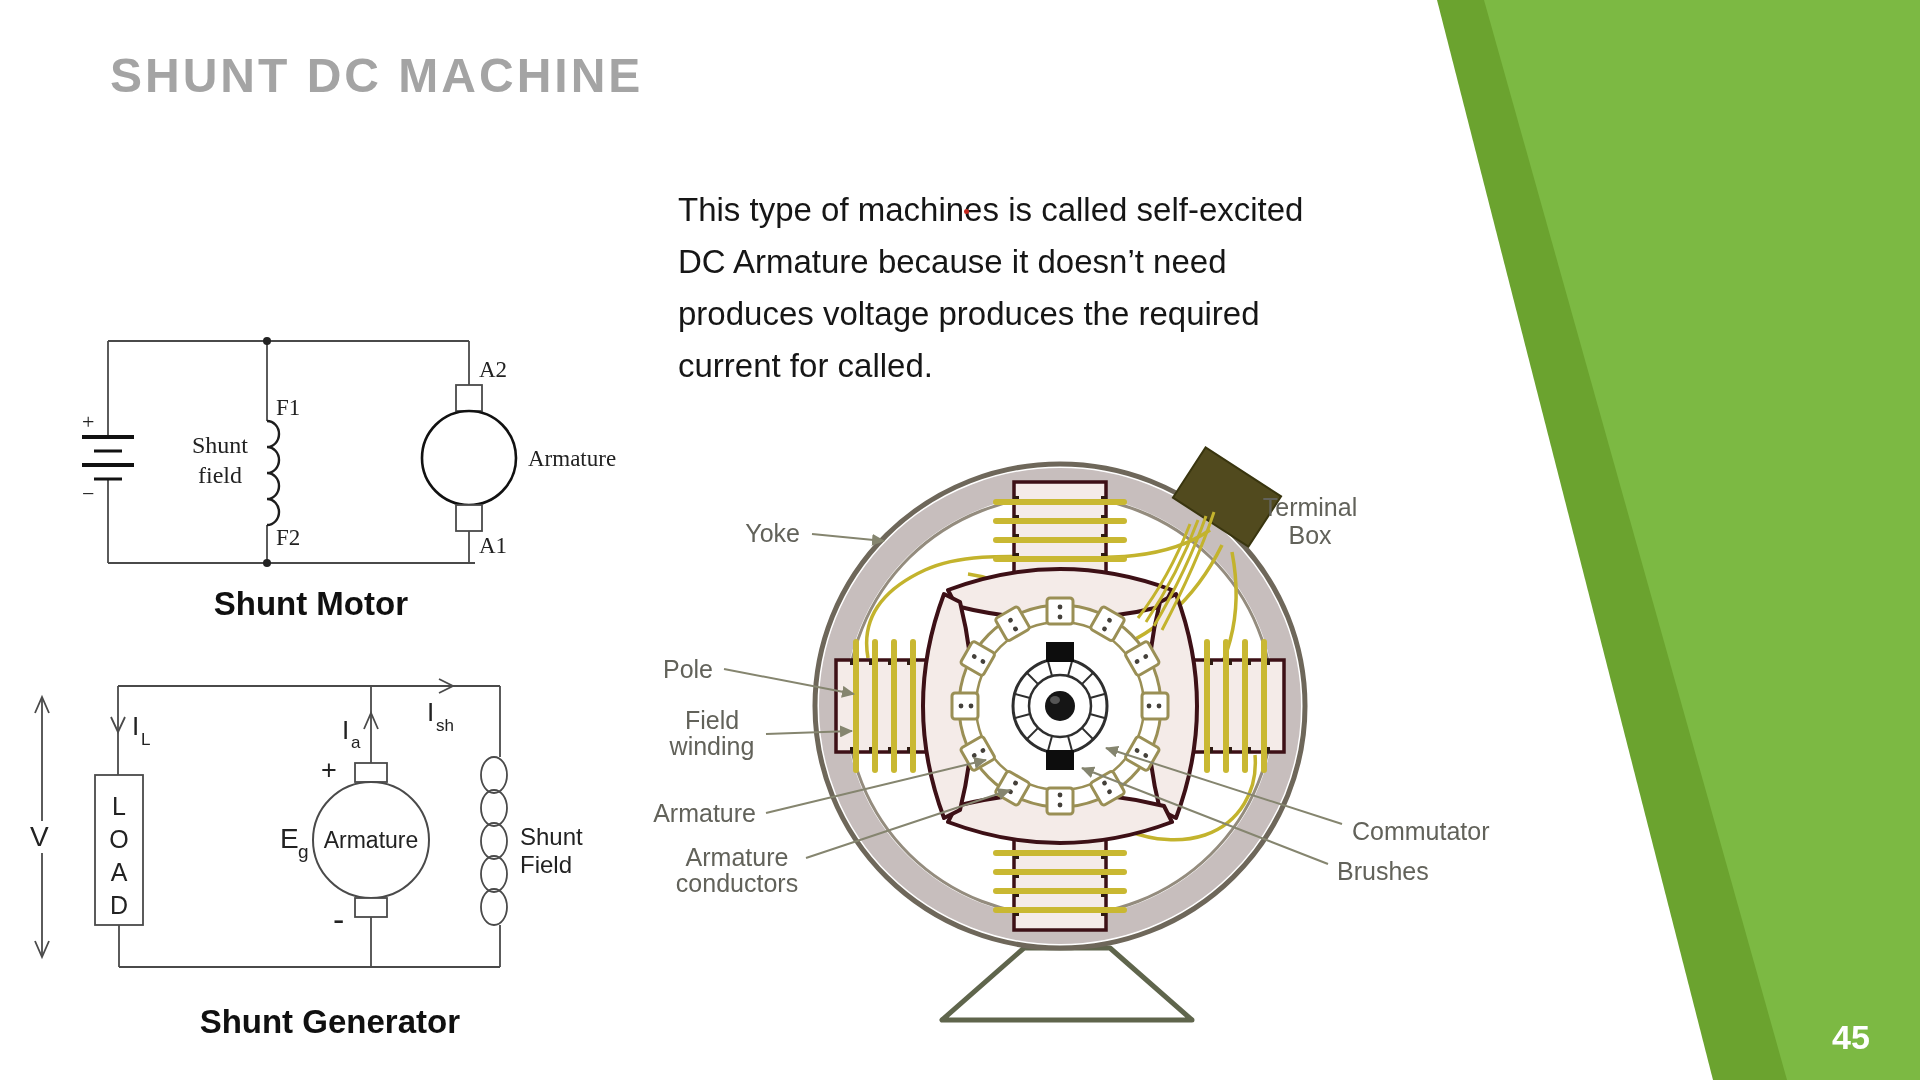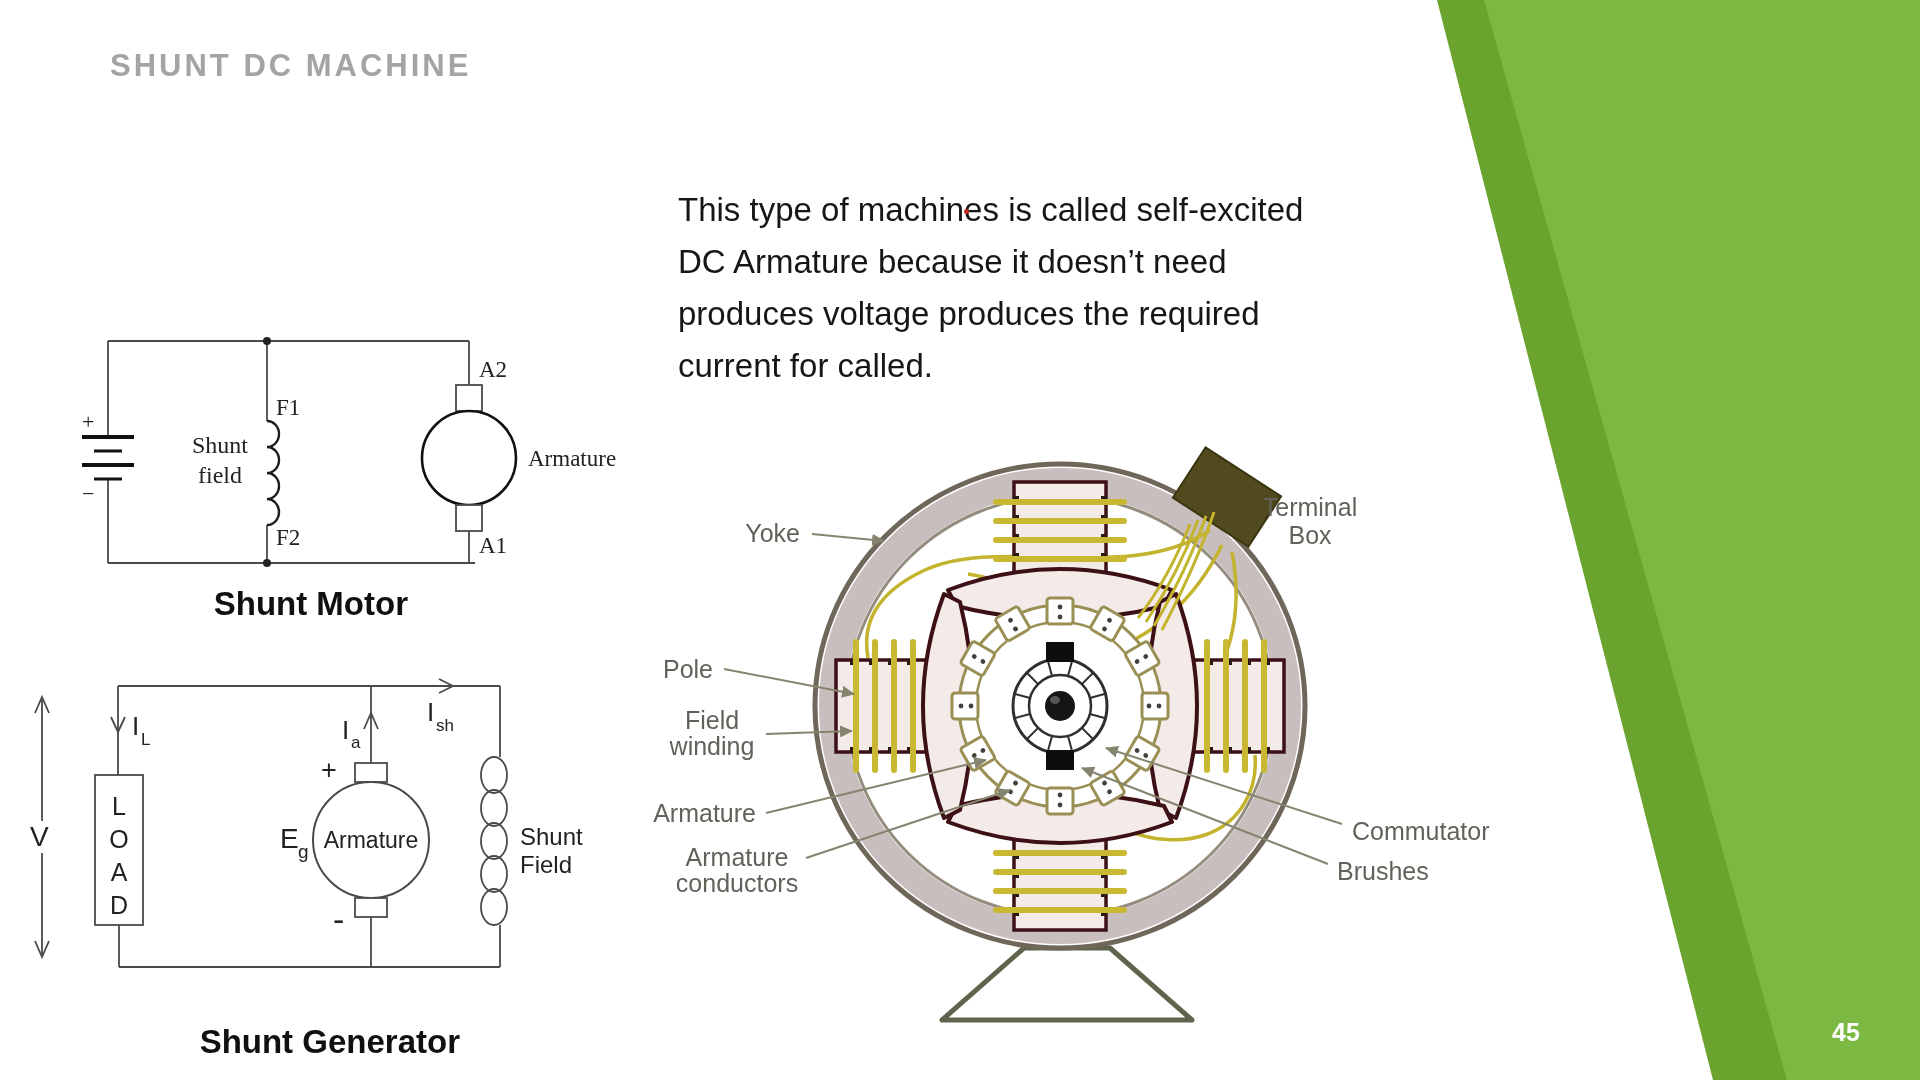--- a/index.html
+++ b/index.html
@@ -1,27 +1,27 @@
 <!DOCTYPE html>
 <html><head>
 <meta charset="utf-8">
 <style>
   html,body{margin:0;padding:0;background:#ffffff;}
   #slide{position:relative;width:1920px;height:1080px;background:#ffffff;overflow:hidden;
          font-family:"Liberation Sans",sans-serif;}
   .abs{position:absolute;}
   #bg-accent{left:0;top:0;width:1920px;height:1080px;}
-  #page-title{left:110px;top:48px;font-size:31px;font-weight:bold;letter-spacing:3px;
+  #page-title{left:110px;top:48px;font-size:48px;font-weight:bold;letter-spacing:3px;
               color:#a4a4a4;font-family:"Liberation Sans",sans-serif;}
   #body-text{left:678px;top:164px;width:770px;font-size:33px;line-height:52px;color:#161616;margin-top:20px;}
   #red-dot{left:964px;top:209px;width:5px;height:5px;border-radius:50%;background:#c4281e;}
   .caption{font-size:33px;font-weight:bold;color:#101010;text-align:right;}
   #motor-caption{left:168px;top:585px;width:240px;}
-  #generator-caption{left:140px;top:1003px;width:320px;margin-top:20px;}
-  #page-number{left:1832px;top:1018px;font-size:25px;font-weight:bold;color:#ffffff;}
+  #generator-caption{left:140px;top:1003px;width:320px;}
+  #page-number{left:1832px;top:1018px;font-size:34px;font-weight:bold;color:#ffffff;}
   svg text{font-family:"Liberation Sans",sans-serif;}
   text.serif{font-family:"Liberation Serif",serif;}
   .mlabel{font-size:25px;fill:#62625a;}
 </style>
 </head>
 <body>
 
 <div id="slide">
 
   <svg id="bg-accent" class="abs" viewBox="0 0 1920 1080">

